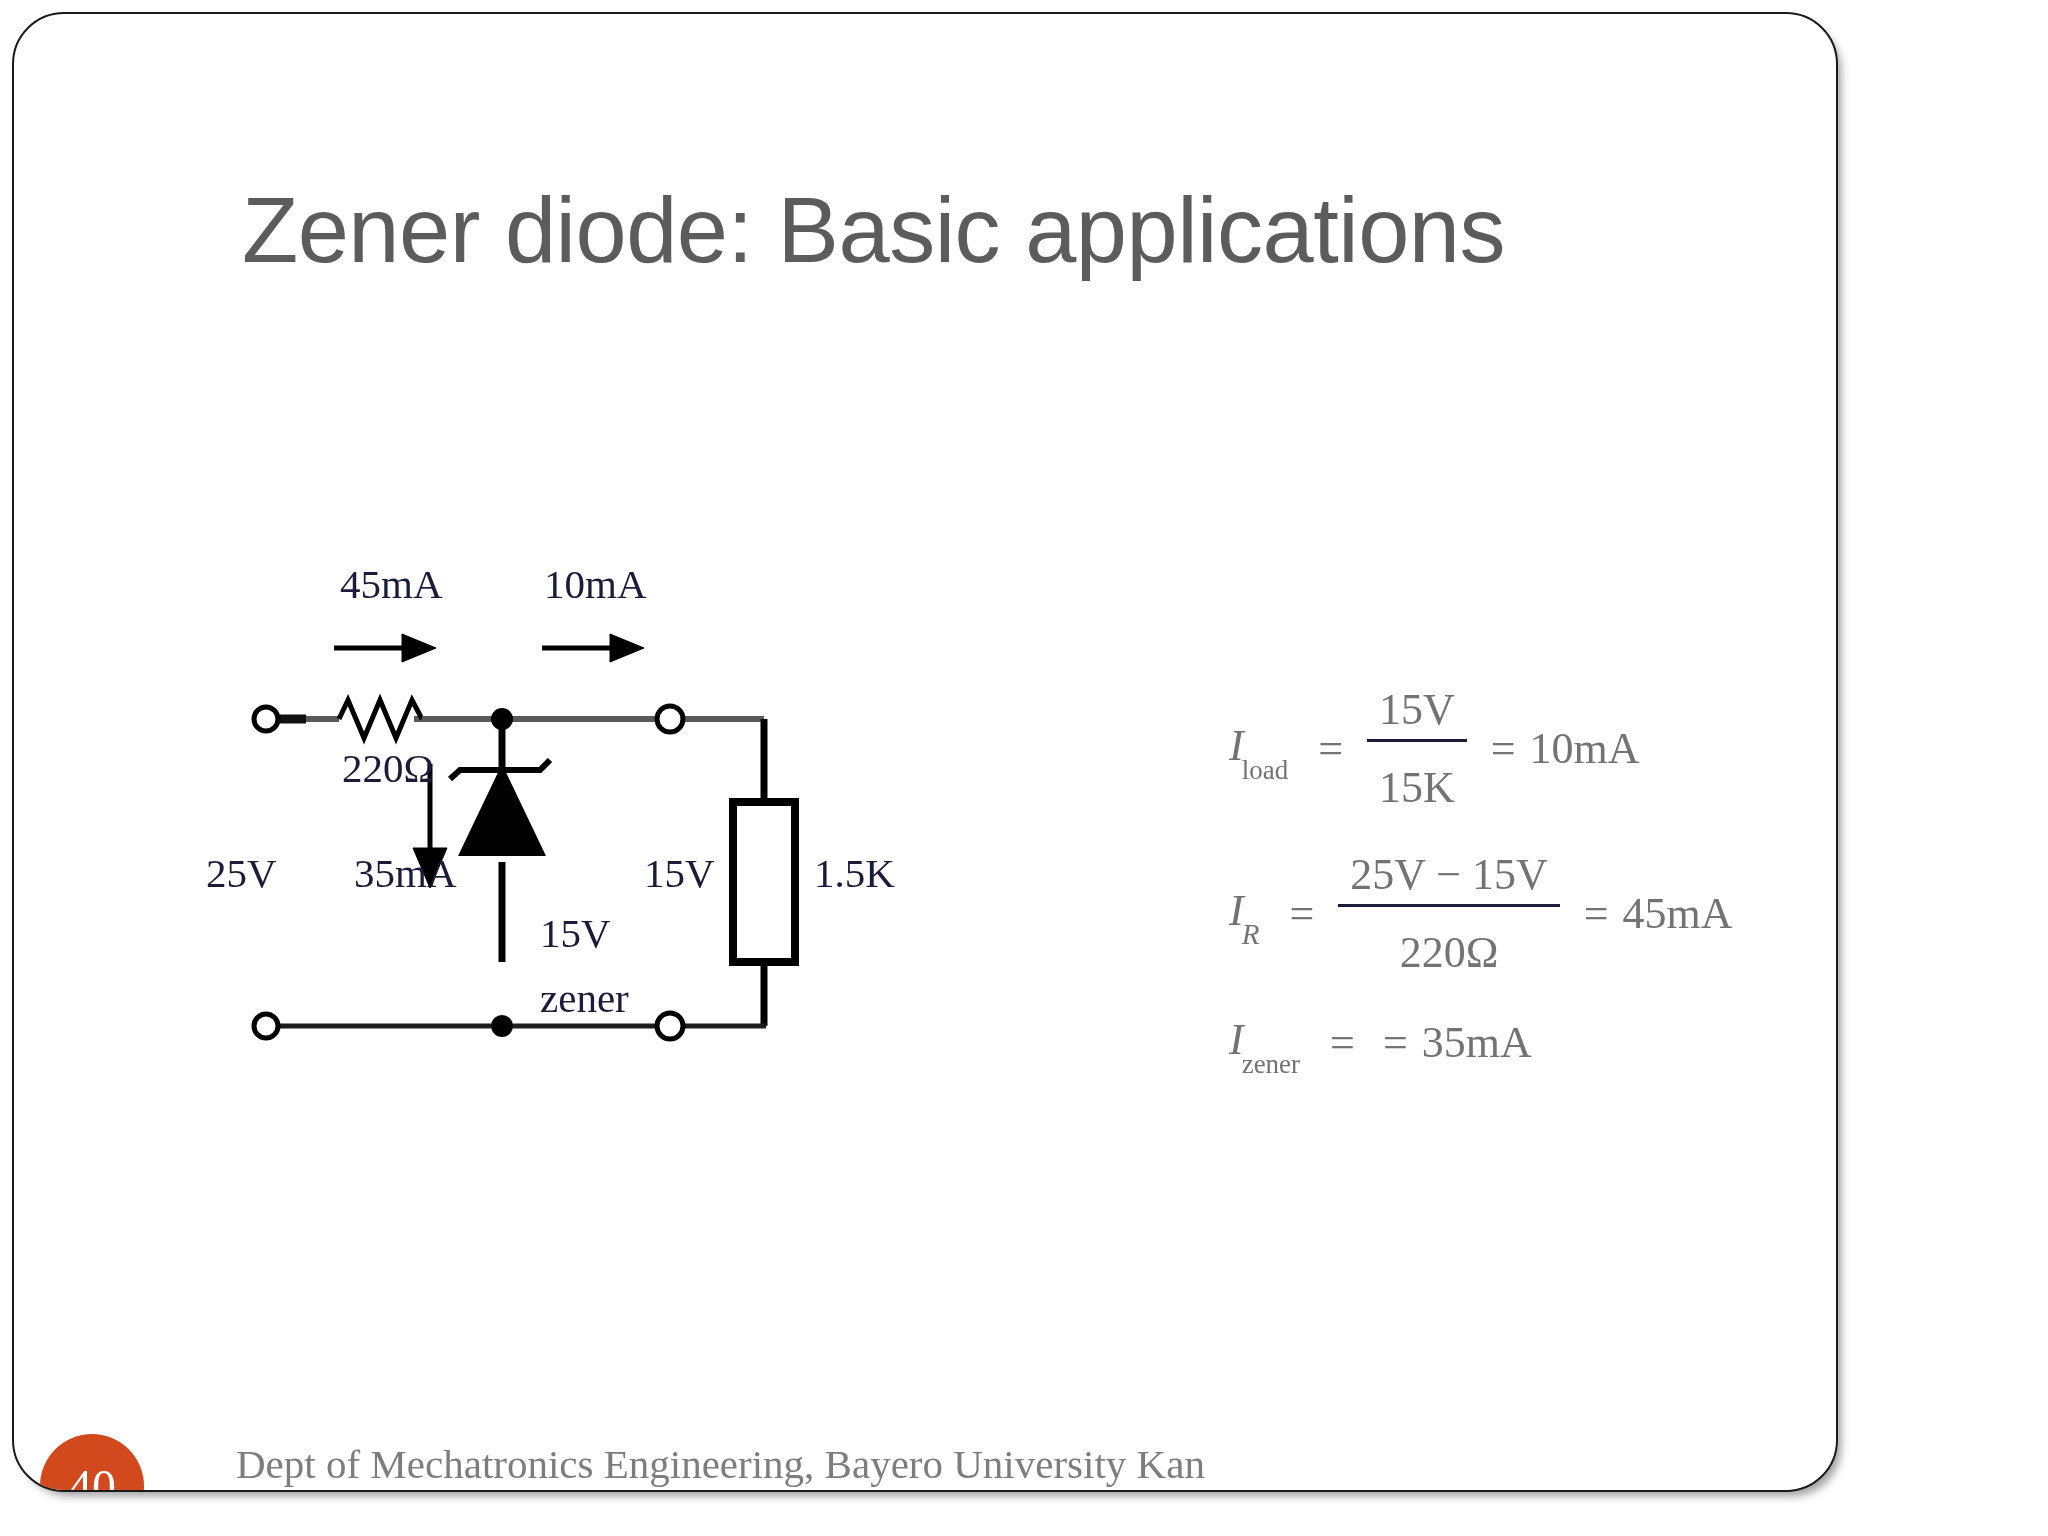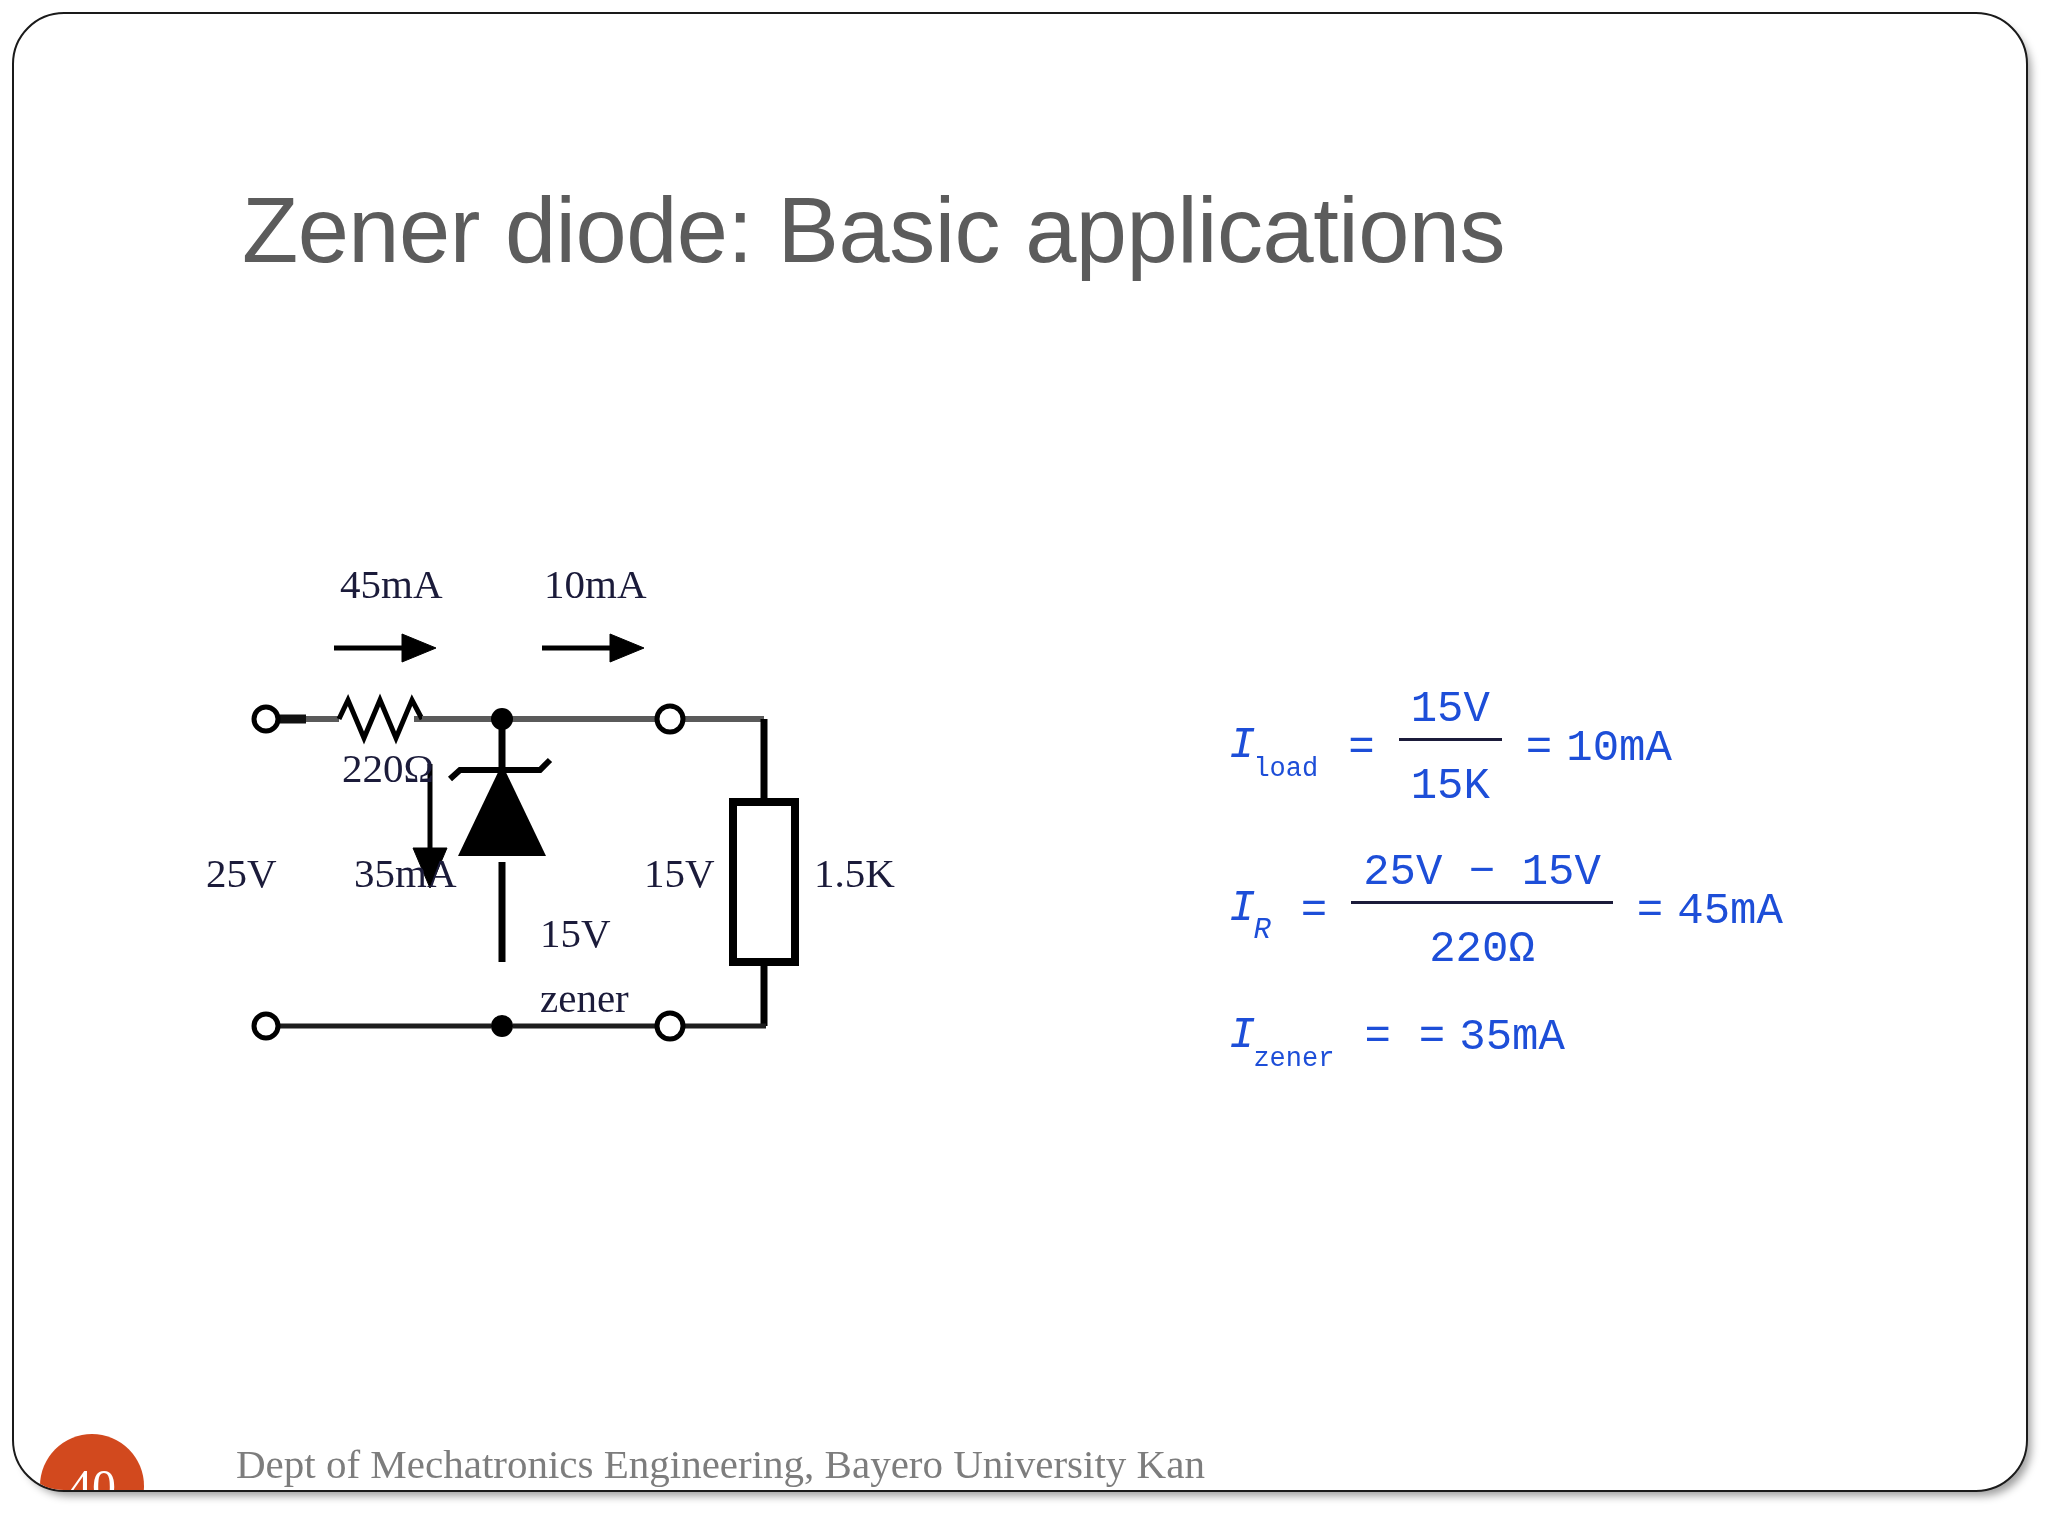--- a/index.html
+++ b/index.html
@@ -11,21 +11,21 @@
     width: 2048px;
     height: 1536px;
     font-family: "Liberation Sans", sans-serif;
     overflow: hidden;
   }
 
   #slide {
     position: absolute;
     left: 12px;
     top: 12px;
-    width: 2016px;
+    width: 1826px;
     height: 1480px;
     background: #ffffff;
     border: 2px solid #1a1a1a;
     border-radius: 52px;
     box-sizing: border-box;
     box-shadow: 6px 7px 9px -3px rgba(0,0,0,0.38);
     overflow: hidden;
   }
 
   
@@ -71,22 +71,22 @@
     font-size: 41px;
     white-space: nowrap;
   }
 
   
   #equations {
     position: absolute;
     left: 1215px;
     top: 670px;
     width: 760px;
-    font-family: Liberation Mono, monospace;
-    color: #1d4ed8;
+    font-family: Liberation Serif, serif;
+    color: #737373;
   }
   .eq {
     display: flex;
     align-items: center;
     font-size: 44px;
     margin-bottom: 36px;
     white-space: nowrap;
   }
   .eq .lhs {
     font-style: italic;

